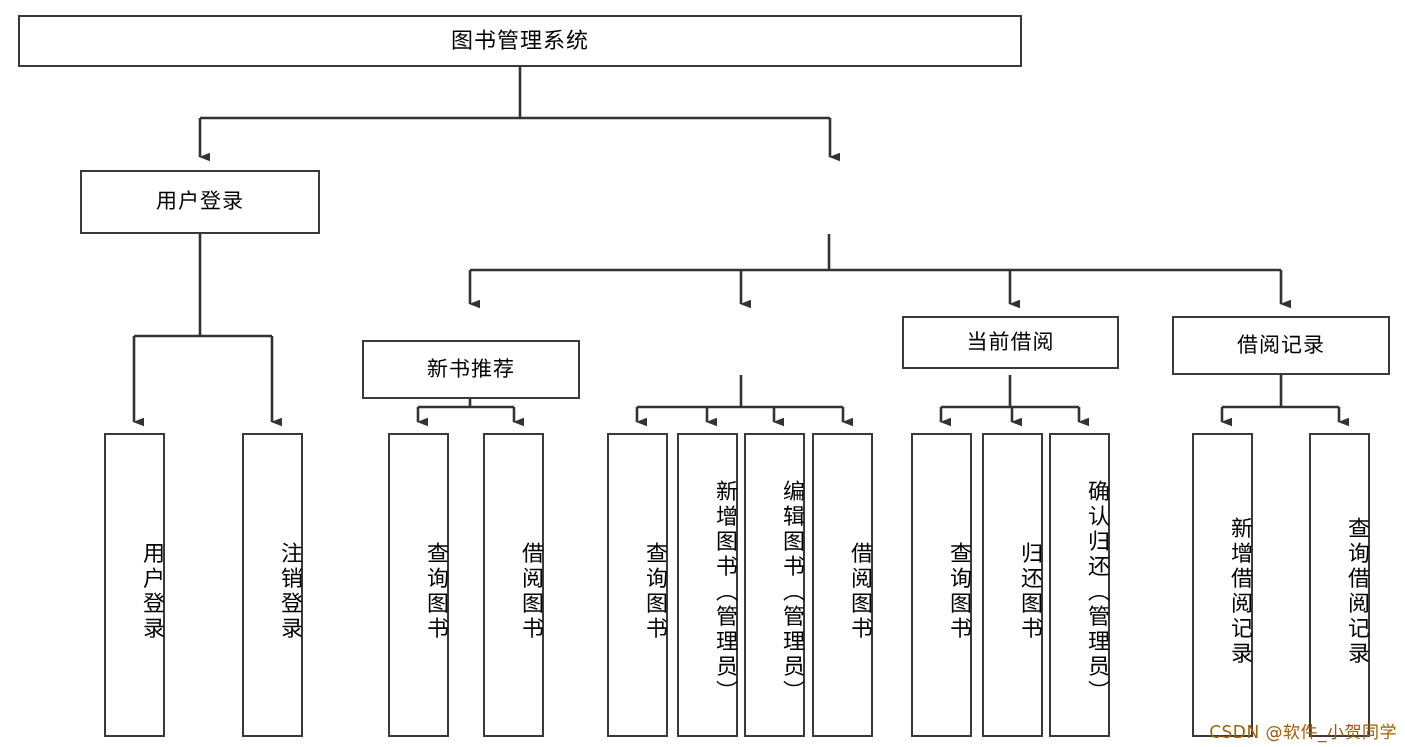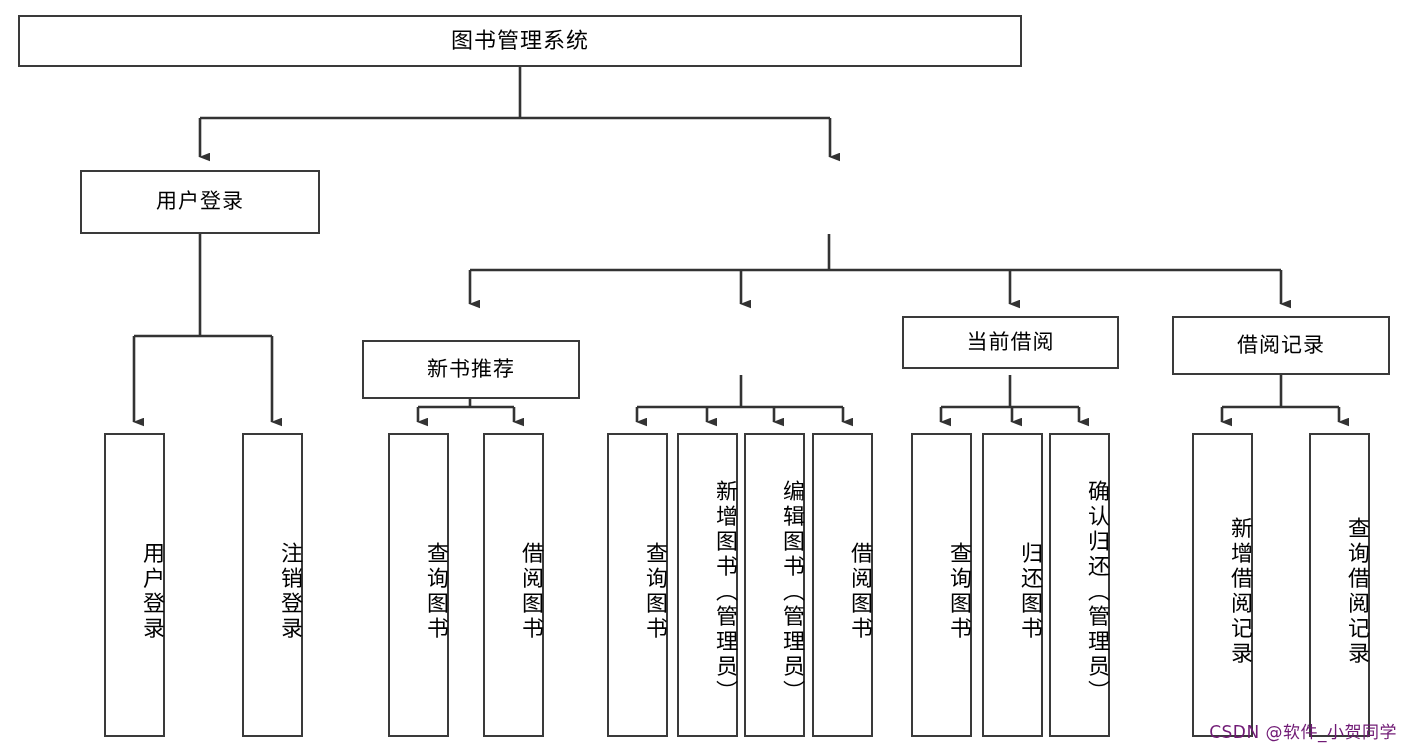--- a/index.html
+++ b/index.html
@@ -56,21 +56,21 @@
     writing-mode: vertical-rl;
     text-orientation: upright;
     display: block;
     text-align: center;
   }
   #watermark {
     position: absolute;
     right: 8px;
     bottom: 4px;
     font-size: 17px;
-    color: #701a75;
+    color: #a16207;
     font-family: "DejaVu Sans", "Liberation Sans", sans-serif;
     white-space: nowrap;
     letter-spacing: 0.5px;
   }
 </style>
 </head>
 <body>
 
 <div id="canvas">
 

